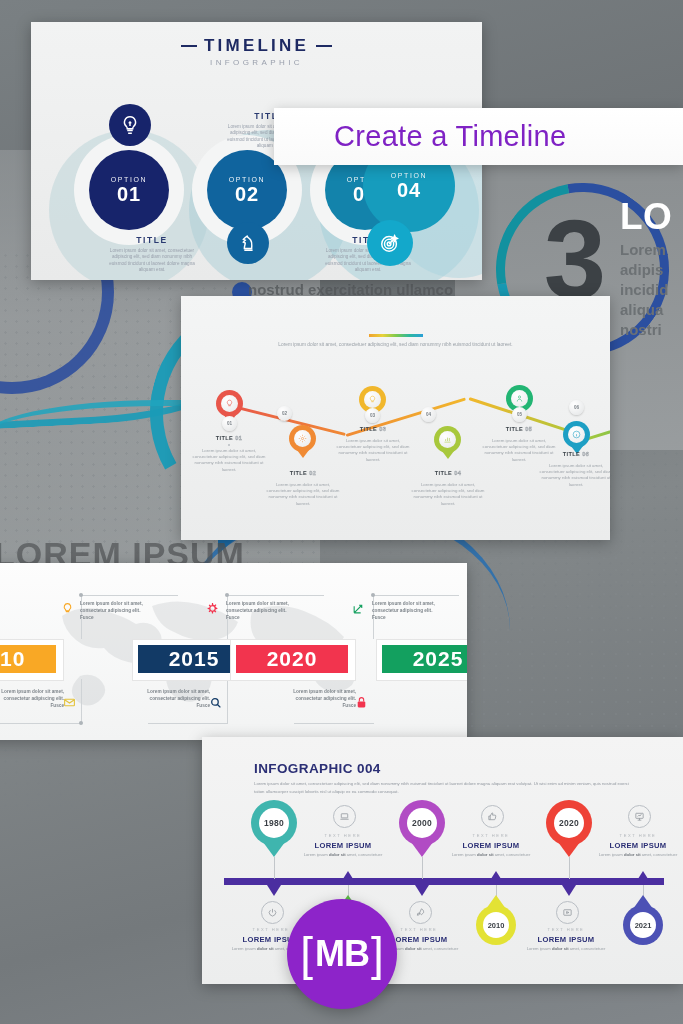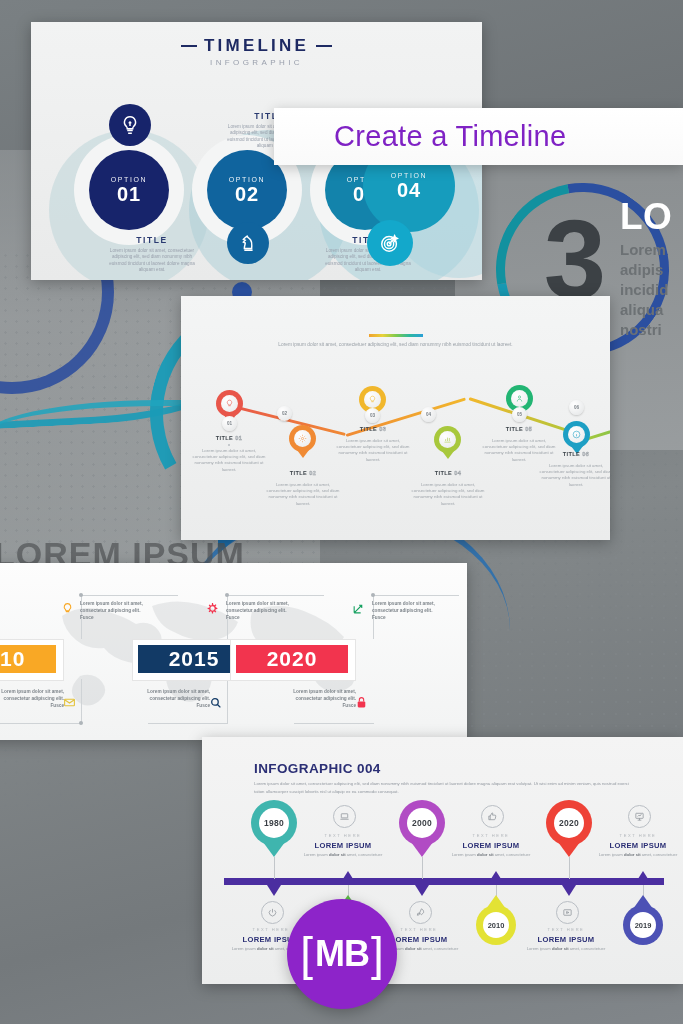--- a/index.html
+++ b/index.html
@@ -200,20 +200,21 @@
     <div>nostri</div>
   </div>
 
   <div class="bg-ring-teal2"></div>
   <div class="bg-ring-teal"></div>
   <div class="bg-swoosh"></div>
   <div class="bg-swoosh2"></div>
   <div class="bg-dot-node"></div>
   <div class="bg-blue-arc"></div>
   <div class="bg-tri"></div>
+  <div class="bg-sentence2">nostrud exercitation ullamco</div>
   <div class="bg-loremipsum">LOREM IPSUM</div>
 
   <div class="slide" id="slide1">
     <div class="s1-title">
       <span class="dash"></span><span class="mainword">TIMELINE</span><span class="dash"></span>
     </div>
     <div class="s1-sub">INFOGRAPHIC</div>
 
     <div class="s1-bigarc arc-a"></div>
     <div class="s1-bigarc arc-b"></div>
@@ -378,20 +379,23 @@
 
     <div class="s3-yearwrap" style="left:-24px;">
       <div class="s3-year" style="background:#f9a825;">2010</div>
     </div>
     <div class="s3-yearwrap" style="left:122px;margin-left:48px;">
       <div class="s3-year" style="background:#123a66;">2015</div>
     </div>
     <div class="s3-yearwrap" style="left:268px;">
       <div class="s3-year" style="background:#f2344e;">2020</div>
     </div>
+    <div class="s3-yearwrap" style="left:414px;">
+      <div class="s3-year" style="background:#13a05f;">2025</div>
+    </div>
 
     <div class="s3-ic" style="left:98px;top:38px;">
       <svg viewBox="0 0 24 24" fill="none" stroke="#f9a825" stroke-width="2">
           <path d="M9 18h6M12 3a6 6 0 0 0-4 10.5c.7.8 1 1.5 1 2.5h6c0-1 .3-1.7 1-2.5A6 6 0 0 0 12 3z"></path>
         </svg>
     </div>
     <div class="s3-txt" style="left:118px;top:37px;">Lorem ipsum dolor sit amet, consectetur adipiscing elit. Fusce</div>
     <div class="s3-ic" style="left:243px;top:38px;">
       <svg viewBox="0 0 24 24" fill="#f2344e">
           <path d="M12 8a4 4 0 1 0 0 8 4 4 0 0 0 0-8zm-1-6h2l.5 3 2 .8 2.3-1.8 1.4 1.4-1.8 2.3.8 2L21 11v2l-3 .5-.8 2 1.8 2.3-1.4 1.4-2.3-1.8-2 .8L13 21h-2l-.5-3-2-.8-2.3 1.8-1.4-1.4 1.8-2.3-.8-2L3 13v-2l3-.5.8-2L5 6.2l1.4-1.4 2.3 1.8 2-.8z"></path>
@@ -456,21 +460,21 @@
     <div class="s4-stem" style="left:146px;top:148px;height:22px;"></div>
     <div class="s4-pinB" style="left:126px;top:168px;--pc:#5cb947;background:#5cb947;">
       <span class="core"></span>
     </div>
     <div class="s4-stem" style="left:294px;top:148px;height:22px;"></div>
     <div class="s4-pinB" style="left:274px;top:168px;--pc:#e3e234;background:#e3e234;">
       <span class="core">2010</span>
     </div>
     <div class="s4-stem" style="left:441px;top:148px;height:22px;"></div>
     <div class="s4-pinB" style="left:421px;top:168px;--pc:#4c51b5;background:#4c51b5;">
-      <span class="core">2019</span>
+      <span class="core">2021</span>
     </div>
 
     <div class="s4-ring" style="left:131px;top:68px;">
       <svg viewBox="0 0 24 24" fill="none" stroke="#8a9097" stroke-width="1.6">
           <rect x="5" y="6" width="14" height="9" rx="1"></rect>
           <path d="M3 18h18"></path>
         </svg>
     </div>
     <div class="s4-kicker" style="left:96px;top:96px;">TEXT HERE</div>
     <div class="s4-lbl" style="left:96px;top:104px;">LOREM IPSUM</div>

